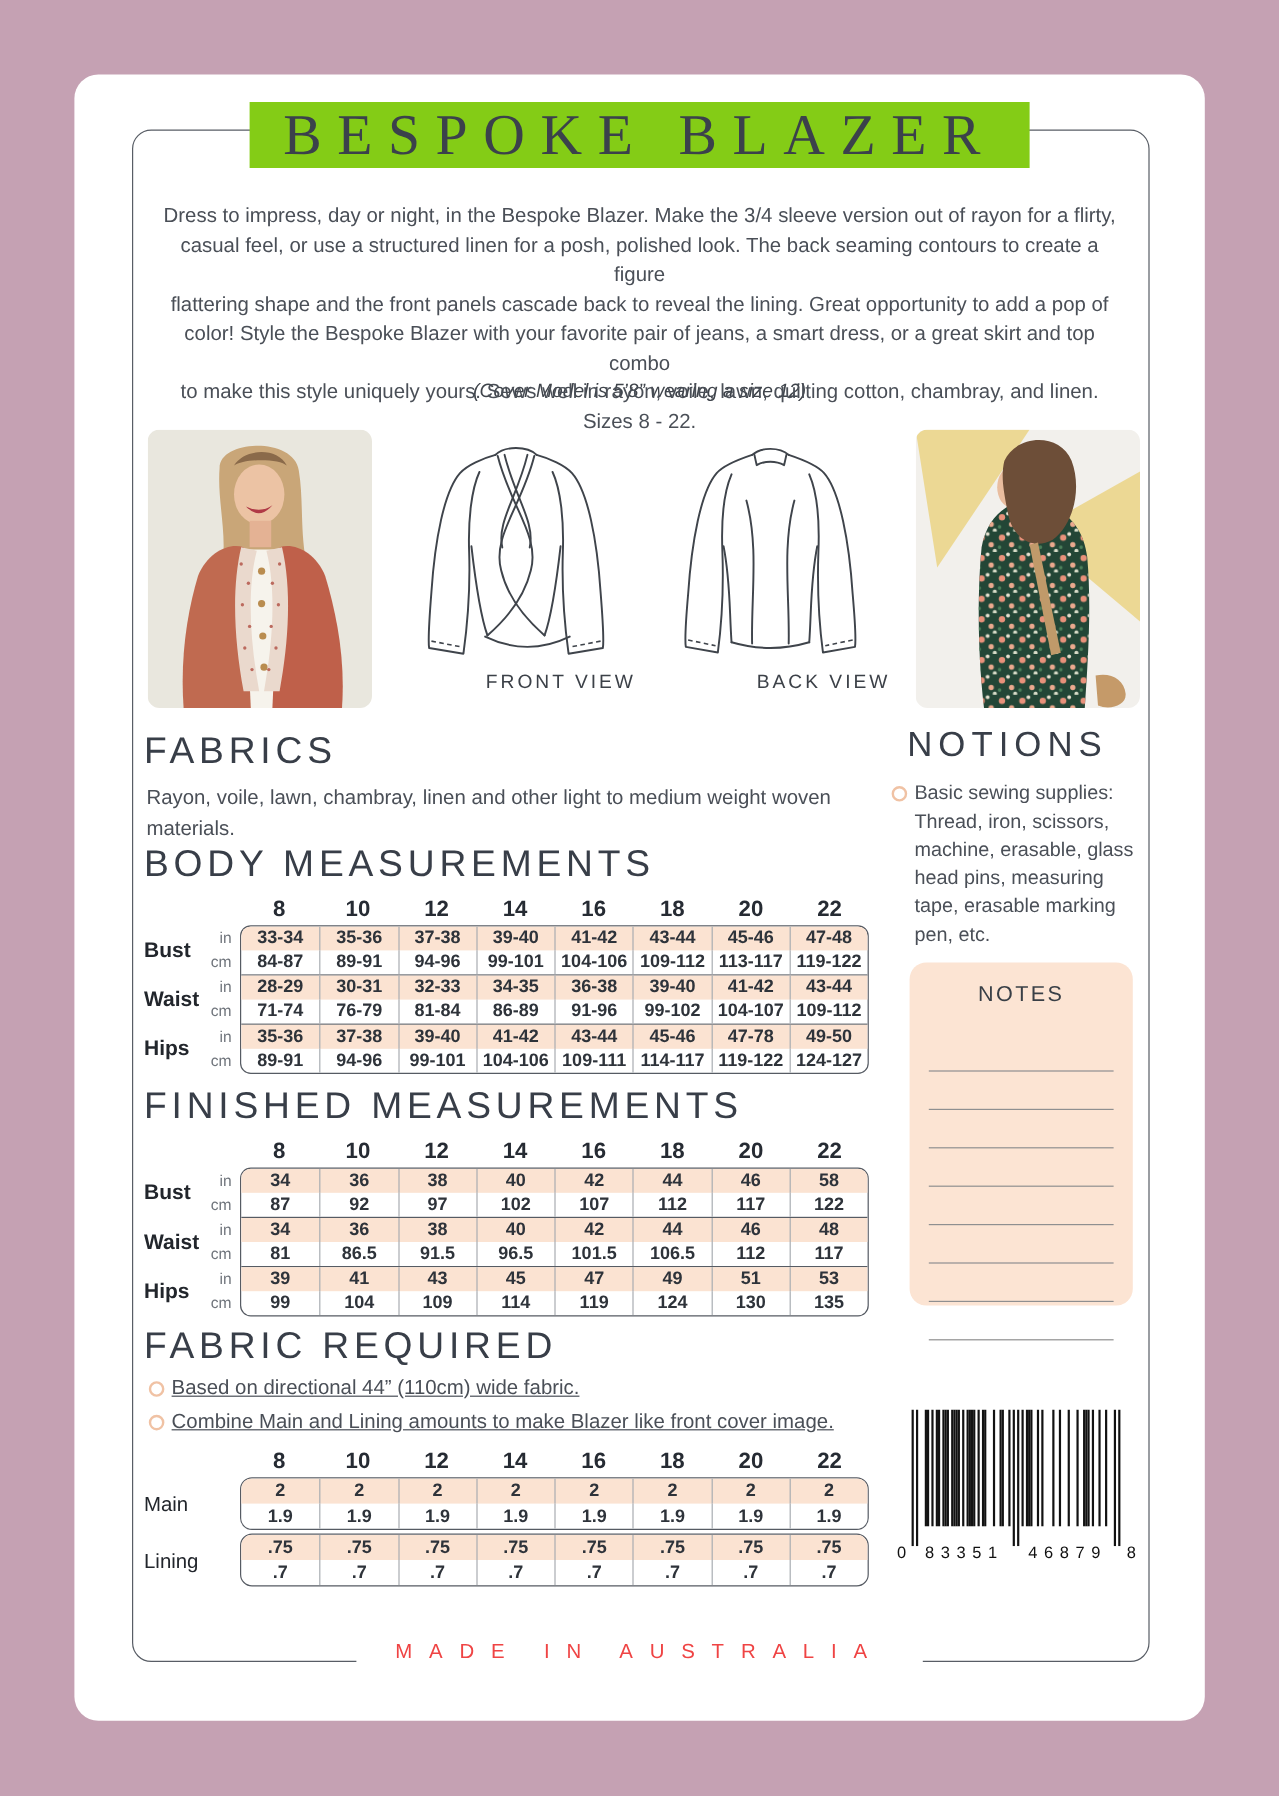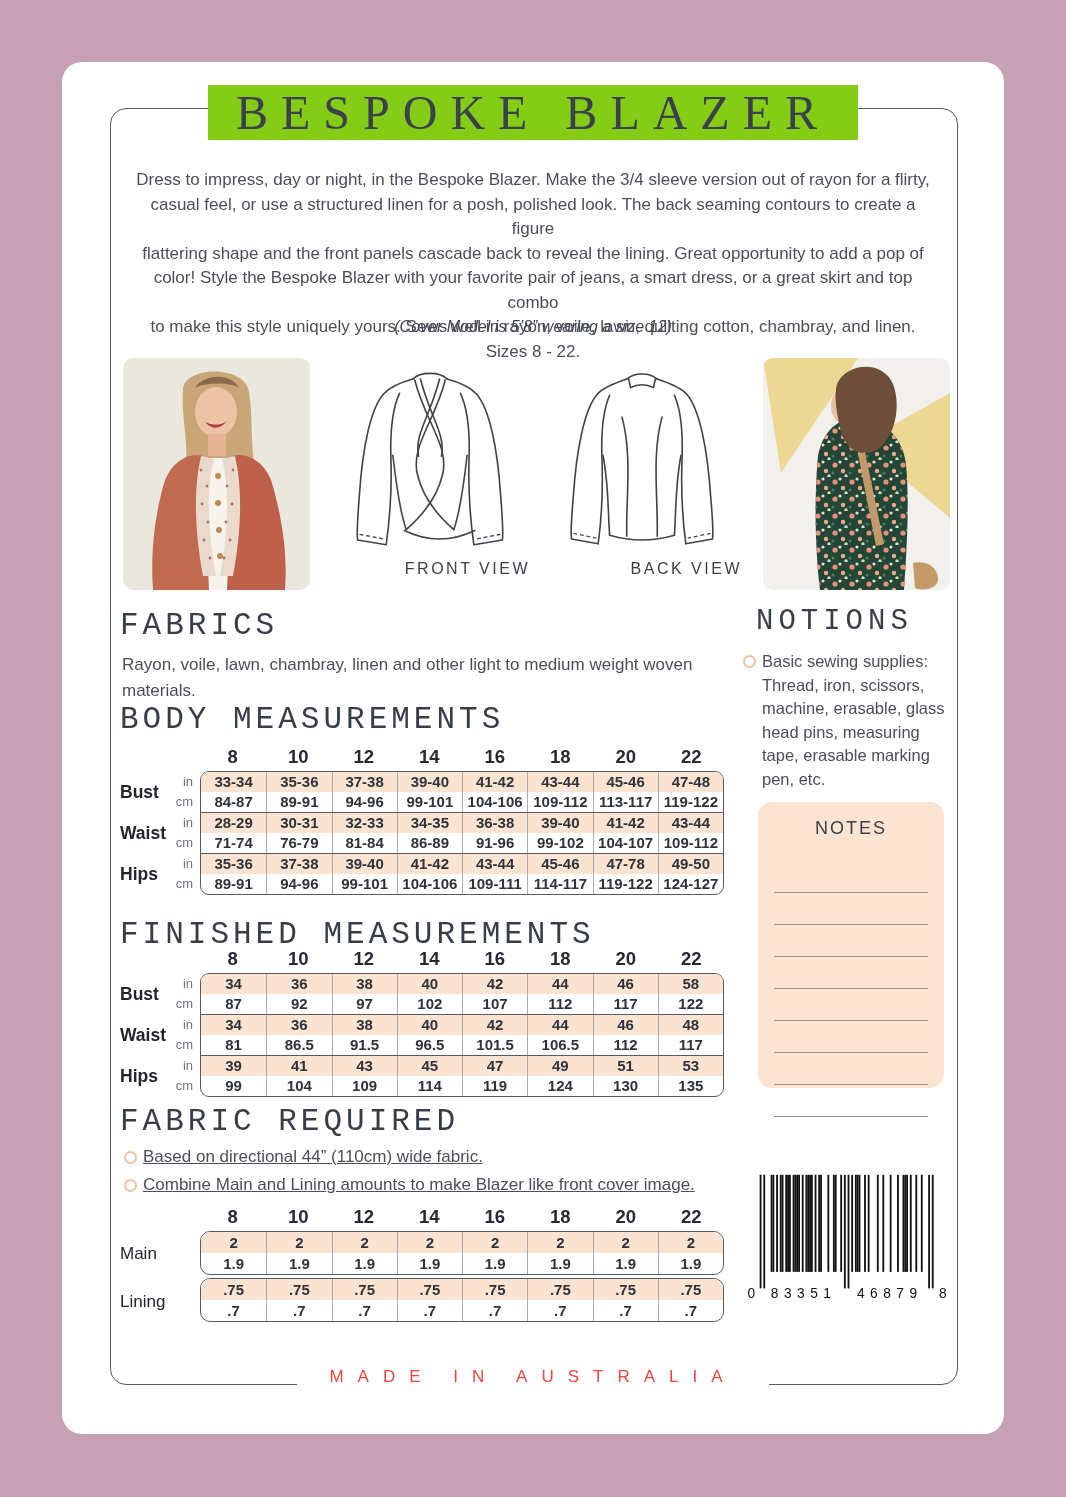--- a/index.html
+++ b/index.html
@@ -17,24 +17,24 @@
   .photo{position:absolute;top:296px;width:187px;height:232px;border-radius:10px;overflow:hidden;}
   .photo svg{display:block;}
   .photo-left{left:61px;}
   .photo-right{left:701px;}
   .drawing{position:absolute;top:298px;width:200px;height:200px;}
   .draw-front{left:268px;}
   .draw-back{left:480px;}
   .view-label{position:absolute;top:498px;width:200px;text-align:right;font-size:16px;letter-spacing:2.5px;color:#3c4148;}
   .vl-front{left:268px;}
   .vl-back{left:480px;}
-  .serif-h{font-family:Liberation Mono, monospace;font-weight:400;color:#383e48;letter-spacing:4px;position:absolute;font-size:31px;}
+  .serif-h{font-family:Liberation Sans, sans-serif;font-weight:400;color:#383e48;letter-spacing:4px;position:absolute;font-size:31px;}
   .h-fabrics{top:546px;left:58px;}
   .h-body{top:640px;left:58px;}
-  .h-finished{top:842px;left:58px;margin-top:13px;}
+  .h-finished{top:842px;left:58px;}
   .h-fabreq{top:1042px;left:58px;}
   .h-notions{top:543px;left:694px;font-size:29px;letter-spacing:5px;}
   .fabrics-text{position:absolute;top:590px;left:60px;width:600px;font-size:17px;line-height:26px;}
   .notions-bullet{position:absolute;top:588px;left:681px;width:218px;font-size:16.5px;line-height:23.5px;}
   .bullet-row{display:flex;align-items:flex-start;margin-bottom:6px;}
   .bullet-circle{flex:none;width:9px;height:9px;border:2px solid #f0c2a4;border-radius:50%;margin:5px 6px 0 0;}
   .bullet-text{flex:1;}
   .fr-bullets{position:absolute;top:1084px;left:62px;width:620px;font-size:17px;line-height:21px;}
   .fr-bullets .bullet-row{margin-bottom:7px;text-decoration:underline;}
   

